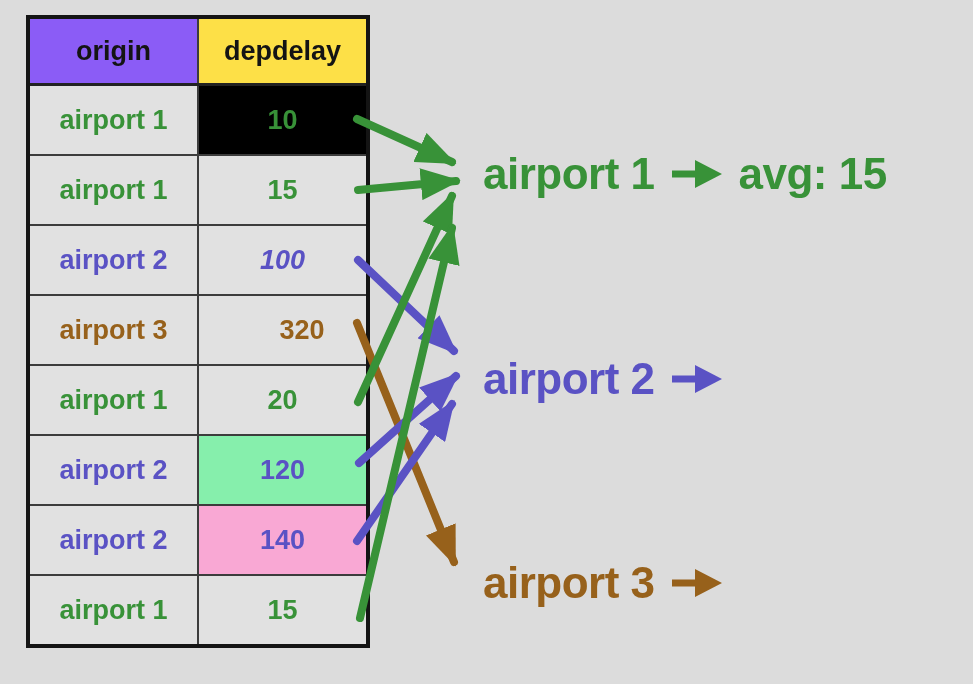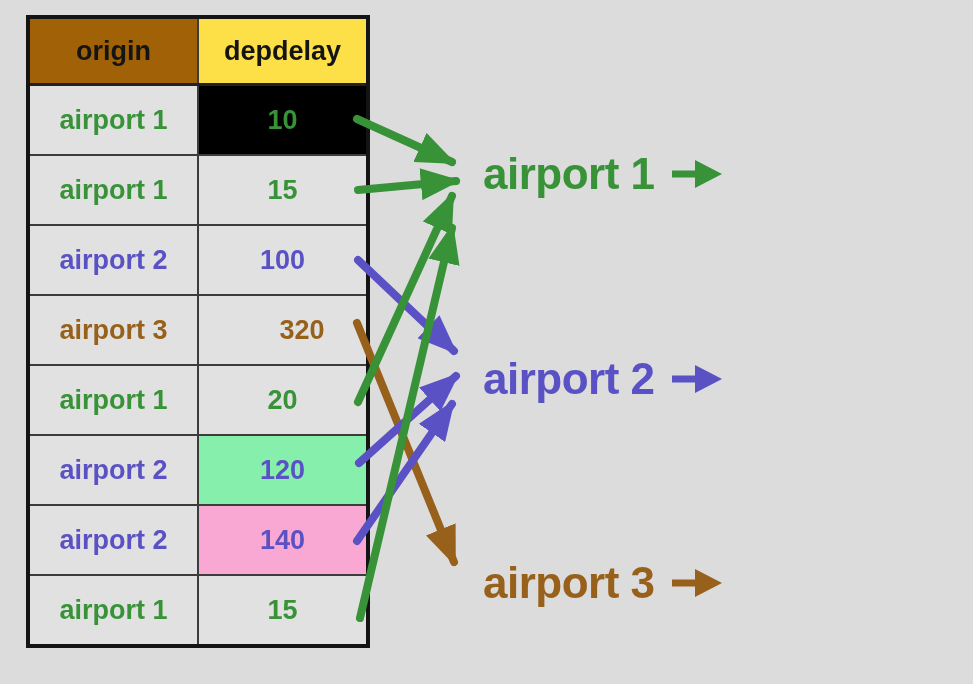--- a/index.html
+++ b/index.html
@@ -61,36 +61,36 @@
   .mini-arrow { width:50px; height:30px; flex:0 0 auto; }
 </style>
 </head>
 <body>
 
 <div class="canvas" style="background: rgb(220, 220, 220);">
 
   <table class="data-table">
     <thead>
       <tr>
-        <th style="background: #a16207;">origin</th>
+        <th style="background: #8b5cf6;">origin</th>
         <th style="background: #fde047;">depdelay</th>
       </tr>
     </thead>
     <tbody>
       <tr style="color: rgb(56, 146, 56);">
         <td style="background: rgb(225, 225, 225);">airport 1</td>
         <td style="background: #000000;">10</td>
       </tr>
       <tr style="color: rgb(56, 146, 56);">
         <td style="background: rgb(225, 225, 225);">airport 1</td>
         <td style="background: rgb(225, 225, 225);">15</td>
       </tr>
       <tr style="color: rgb(90, 82, 196);">
         <td style="background: rgb(225, 225, 225);">airport 2</td>
-        <td style="background: rgb(225, 225, 225);">100</td>
+        <td style="background: rgb(225, 225, 225); font-style: italic;">100</td>
       </tr>
       <tr style="color: rgb(151, 97, 27);">
         <td style="background: rgb(225, 225, 225);">airport 3</td>
         <td style="background: rgb(225, 225, 225); padding-left: 40px;">320</td>
       </tr>
       <tr style="color: rgb(56, 146, 56);">
         <td style="background: rgb(225, 225, 225);">airport 1</td>
         <td style="background: rgb(225, 225, 225);">20</td>
       </tr>
       <tr style="color: rgb(90, 82, 196);">
@@ -128,20 +128,21 @@
       <line x1="359" y1="463" x2="456" y2="376" stroke="#5a52c4" stroke-width="8" stroke-linecap="round" marker-end="url(#ah-airport2)"></line>
       <line x1="357" y1="541" x2="452" y2="404" stroke="#5a52c4" stroke-width="8" stroke-linecap="round" marker-end="url(#ah-airport2)"></line>
       <line x1="360" y1="618" x2="452" y2="228" stroke="#389238" stroke-width="8" stroke-linecap="round" marker-end="url(#ah-airport1)"></line>
     </svg>
 
   <div class="result res-0" style="color: rgb(56, 146, 56);">
     <span>airport 1</span>
     <svg class="mini-arrow" viewBox="0 0 50 30">
       <path d="M0 11.5 H27 V18.5 H0 Z M23 1 L50 15 L23 29 Z" fill="currentColor"></path>
     </svg>
+    <span>avg: 15</span>
   </div>
 
   <div class="result res-1" style="color: rgb(90, 82, 196);">
     <span>airport 2</span>
     <svg class="mini-arrow" viewBox="0 0 50 30">
       <path d="M0 11.5 H27 V18.5 H0 Z M23 1 L50 15 L23 29 Z" fill="currentColor"></path>
     </svg>
   </div>
 
   <div class="result res-2" style="color: rgb(151, 97, 27);">

